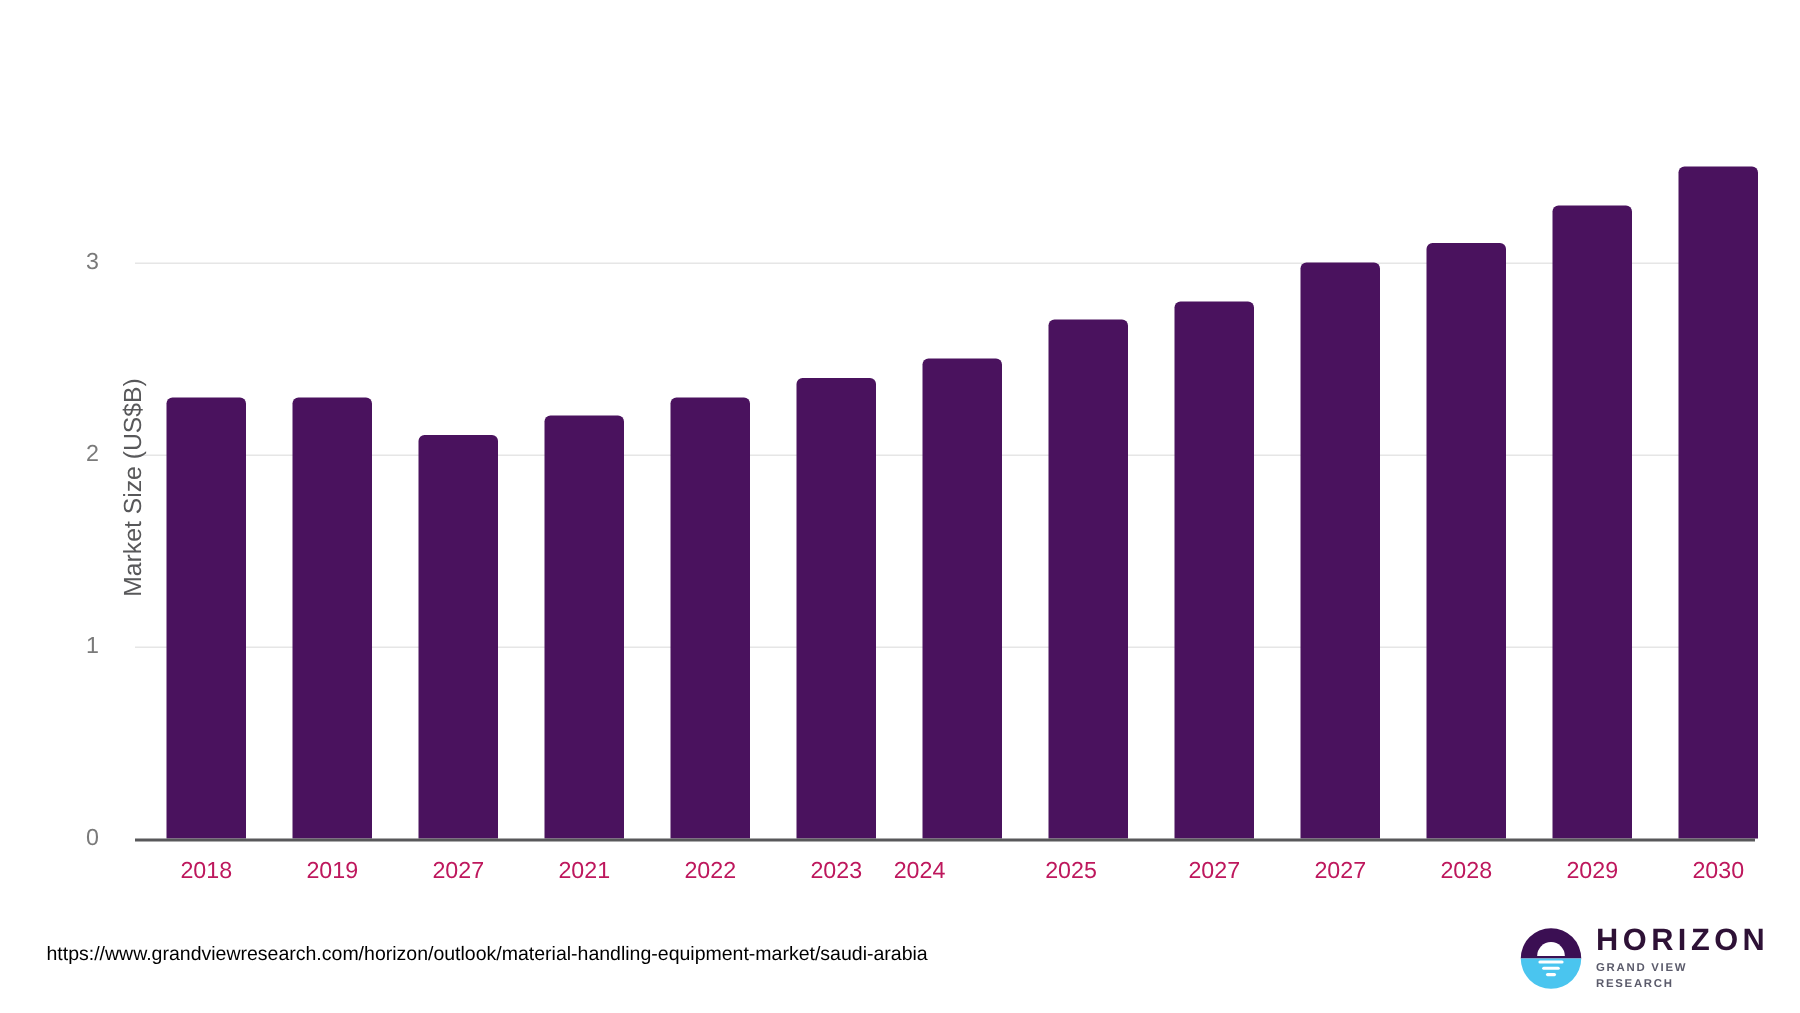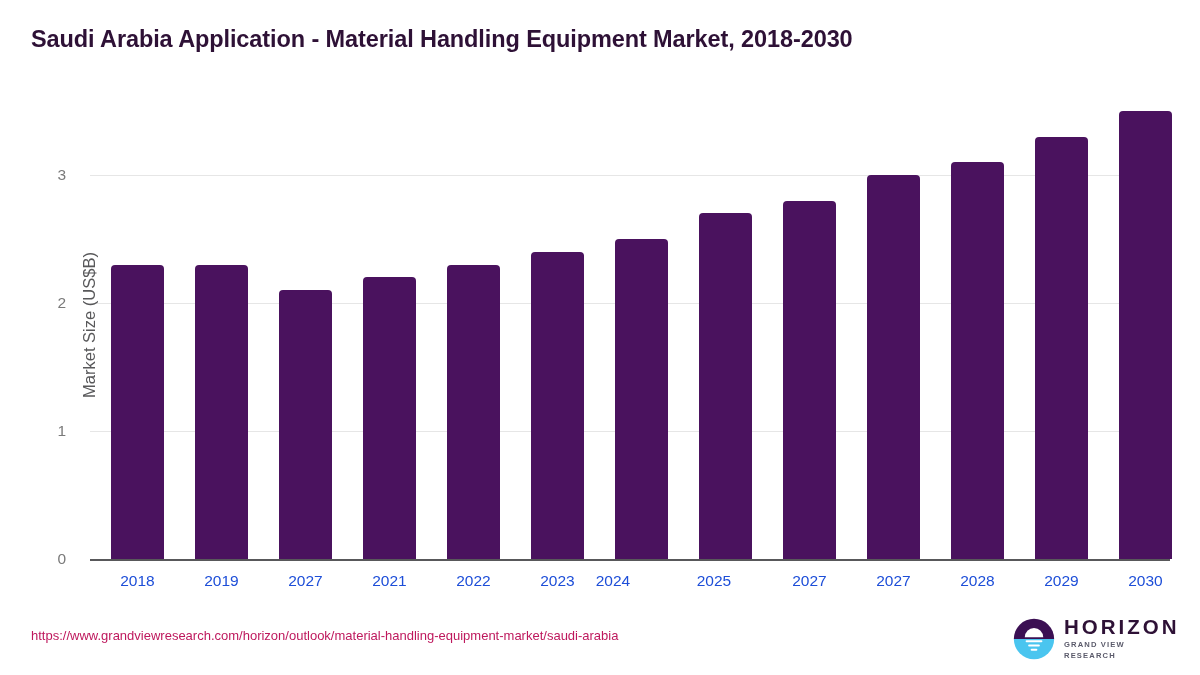--- a/index.html
+++ b/index.html
@@ -96,31 +96,31 @@
     background: #4a125e;
     border-radius: 4px 4px 0 0;
   }
 
   .xtick-label {
     position: absolute;
     top: 482px;
     width: 84px;
     text-align: center;
     font-size: 15.5px;
-    color: #1d4ed8;
+    color: #be185d;
     white-space: nowrap;
   }
 
   
   #source-url {
     position: absolute;
     left: 31px;
     top: 628px;
     font-size: 13px;
-    color: #be185d;
+    color: #000000;
     white-space: nowrap;
   }
 
   #logo {
     position: absolute;
     left: 1013px;
     top: 617px;
     width: 157px;
     height: 44px;
     display: flex;
@@ -151,21 +151,20 @@
     color: #5b5b6b;
     line-height: 11px;
     margin-top: 2px;
   }
 </style>
 </head>
 <body>
 
 <div id="page">
 
-  <div id="chart-title">Saudi Arabia Application - Material Handling Equipment Market, 2018-2030</div>
 
   <div id="plot">
     <div id="gridlines">
         <div class="gridline" style="top: 341px;"></div>
         <div class="gridline" style="top: 213px;"></div>
         <div class="gridline" style="top: 85px;"></div>
       </div>
     <div id="bars">
         <div class="bar" title="2018: 2.3" style="left: 21px; height: 294.4px; background: rgb(74, 18, 94);"></div>
         <div class="bar" title="2019: 2.3" style="left: 105px; height: 294.4px; background: rgb(74, 18, 94);"></div>

